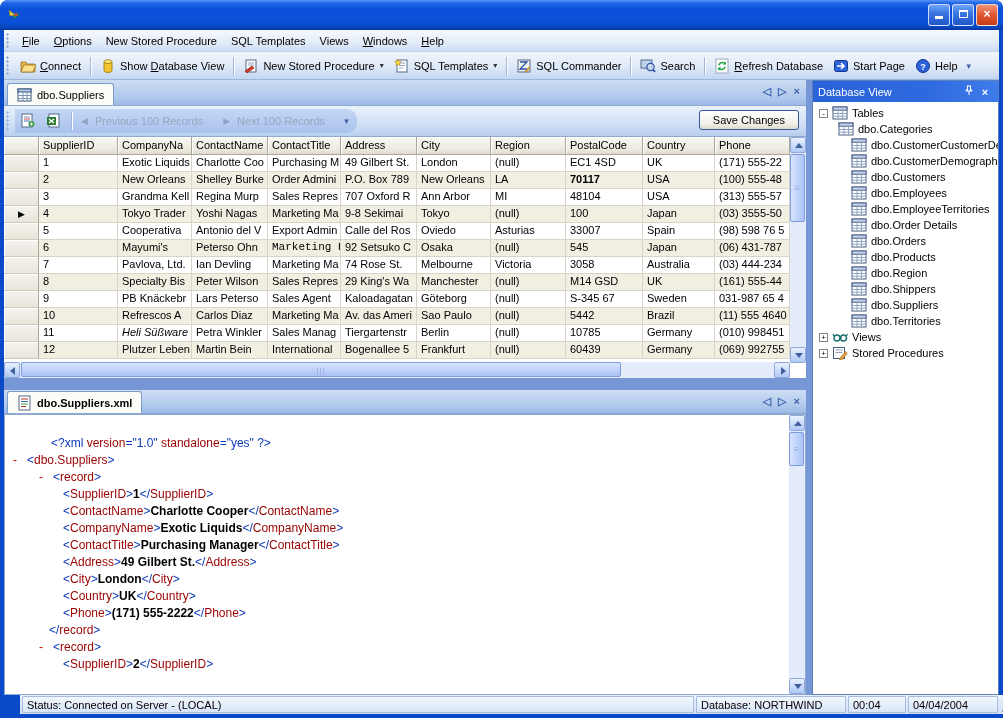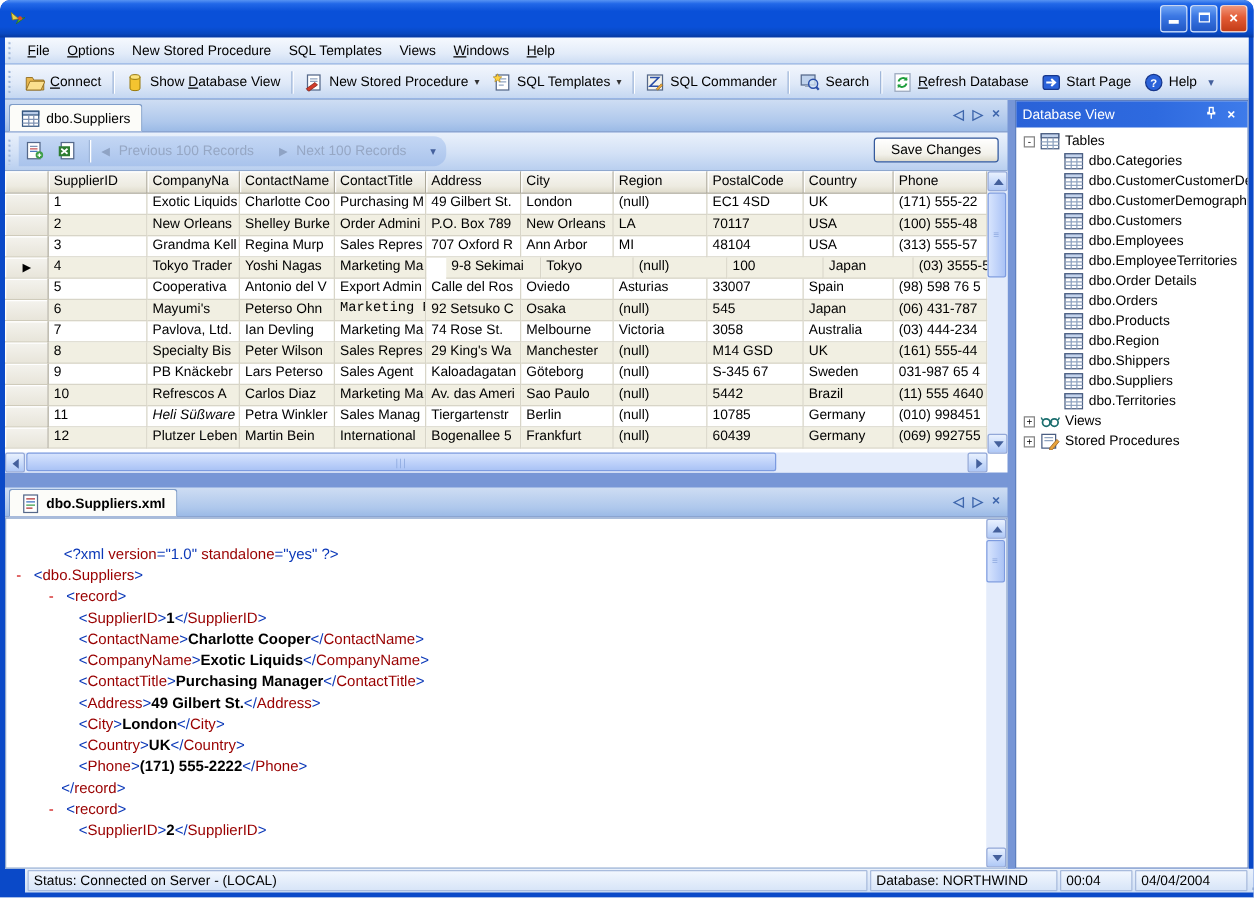--- a/index.html
+++ b/index.html
@@ -374,21 +374,21 @@
             </div>
             <div class="grow alt">
               <div class="gc rowhdr" style="width: 35px;"></div>
               <div class="gc data" style="width: 79px;">2</div>
               <div class="gc data" style="width: 74px;">New Orleans</div>
               <div class="gc data" style="width: 76px;">Shelley Burke</div>
               <div class="gc data" style="width: 73px;">Order Admini</div>
               <div class="gc data" style="width: 76px;">P.O. Box 789</div>
               <div class="gc data" style="width: 74px;">New Orleans</div>
               <div class="gc data" style="width: 75px;">LA</div>
-              <div class="gc data" style="width: 77px;">70117</div>
+              <div class="gc data" style="width: 77px; font-weight: bold;">70117</div>
               <div class="gc data" style="width: 72px;">USA</div>
               <div class="gc data" style="width: 75px;">(100) 555-48</div>
             </div>
             <div class="grow">
               <div class="gc rowhdr" style="width: 35px;"></div>
               <div class="gc data" style="width: 79px;">3</div>
               <div class="gc data" style="width: 74px;">Grandma Kell</div>
               <div class="gc data" style="width: 76px;">Regina Murp</div>
               <div class="gc data" style="width: 73px;">Sales Repres</div>
               <div class="gc data" style="width: 76px;">707 Oxford R</div>
@@ -397,21 +397,21 @@
               <div class="gc data" style="width: 77px;">48104</div>
               <div class="gc data" style="width: 72px;">USA</div>
               <div class="gc data" style="width: 75px;">(313) 555-57</div>
             </div>
             <div class="grow alt">
               <div class="gc rowhdr" style="width: 35px;"><span>▶</span></div>
               <div class="gc data" style="width: 79px;">4</div>
               <div class="gc data" style="width: 74px;">Tokyo Trader</div>
               <div class="gc data" style="width: 76px;">Yoshi Nagas</div>
               <div class="gc data" style="width: 73px;">Marketing Ma</div>
-              <div class="gc data" style="width: 76px; margin-left: 16px;">9-8 Sekimai</div>
+              <div class="gc data" style="width: 76px;">9-8 Sekimai</div>
               <div class="gc data" style="width: 74px;">Tokyo</div>
               <div class="gc data" style="width: 75px;">(null)</div>
               <div class="gc data" style="width: 77px;">100</div>
               <div class="gc data" style="width: 72px;">Japan</div>
               <div class="gc data" style="width: 75px;">(03) 3555-50</div>
             </div>
             <div class="grow">
               <div class="gc rowhdr" style="width: 35px;"></div>
               <div class="gc data" style="width: 79px;">5</div>
               <div class="gc data" style="width: 74px;">Cooperativa</div>
@@ -613,21 +613,21 @@
                 <rect x="1" y="1" width="14" height="12" fill="#fff" stroke="#4A5E82"></rect>
                 <rect x="1" y="1" width="14" height="3.2" fill="#C3D3EC" stroke="#4A5E82"></rect>
                 <line x1="1" y1="7.5" x2="15" y2="7.5" stroke="#8FA3C0"></line>
                 <line x1="1" y1="10.2" x2="15" y2="10.2" stroke="#8FA3C0"></line>
                 <line x1="6" y1="4.2" x2="6" y2="13" stroke="#8FA3C0"></line>
                 <line x1="10.5" y1="4.2" x2="10.5" y2="13" stroke="#8FA3C0"></line>
               </svg>
             </span>
             <span>Tables</span>
           </div>
-          <div class="tree-item" style="padding-left: 25px; text-align: center;">
+          <div class="tree-item" style="padding-left: 12px; text-align: center;">
             <span style="width: 13px; flex: 0 0 auto;"></span>
             <span class="tree-icon">
               <svg viewBox="0 0 16 14">
                 <rect x="1" y="1" width="14" height="12" fill="#fff" stroke="#4A5E82"></rect>
                 <rect x="1" y="1" width="14" height="3.2" fill="#C3D3EC" stroke="#4A5E82"></rect>
                 <line x1="1" y1="7.5" x2="15" y2="7.5" stroke="#8FA3C0"></line>
                 <line x1="1" y1="10.2" x2="15" y2="10.2" stroke="#8FA3C0"></line>
                 <line x1="6" y1="4.2" x2="6" y2="13" stroke="#8FA3C0"></line>
                 <line x1="10.5" y1="4.2" x2="10.5" y2="13" stroke="#8FA3C0"></line>
               </svg>

